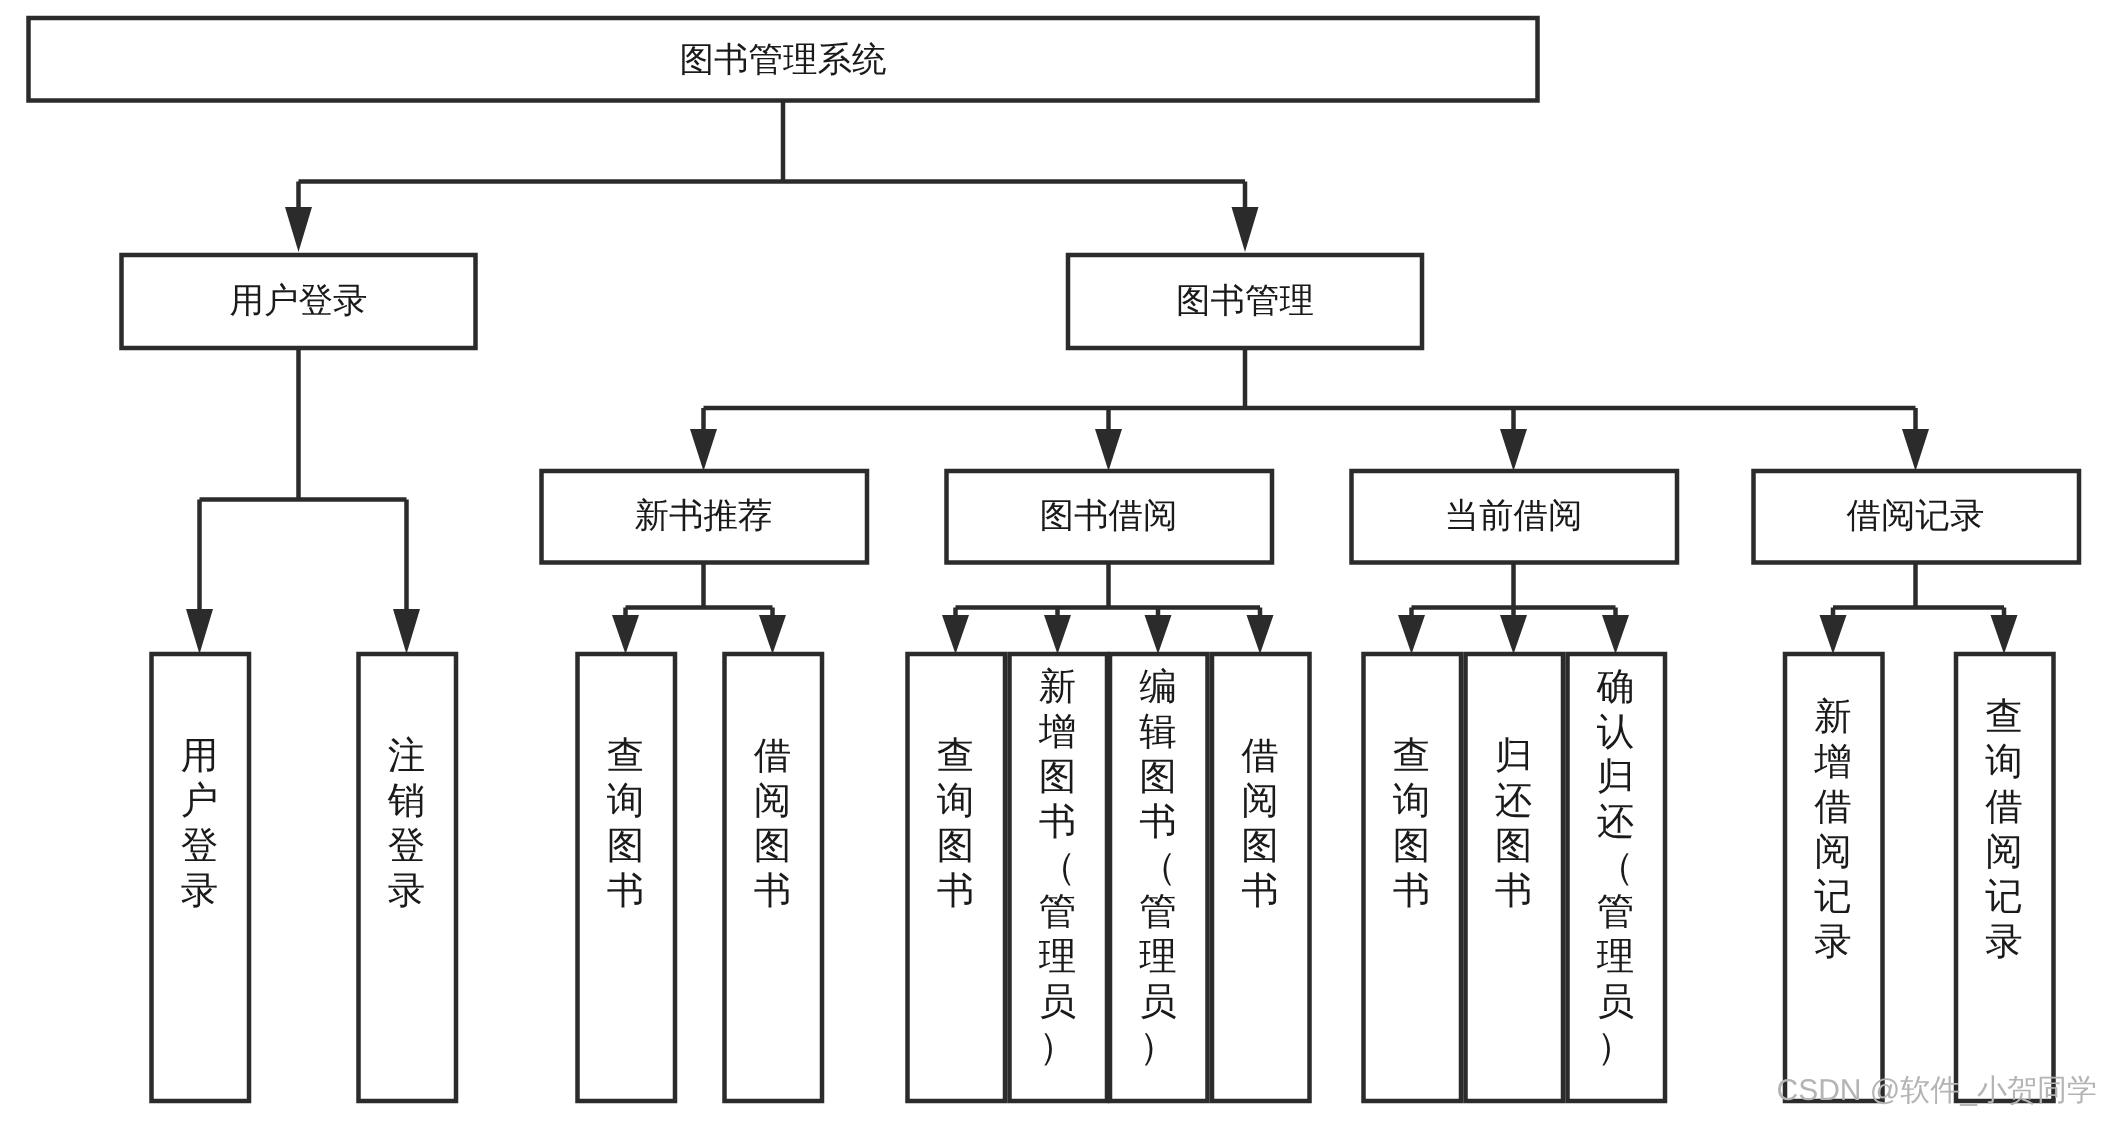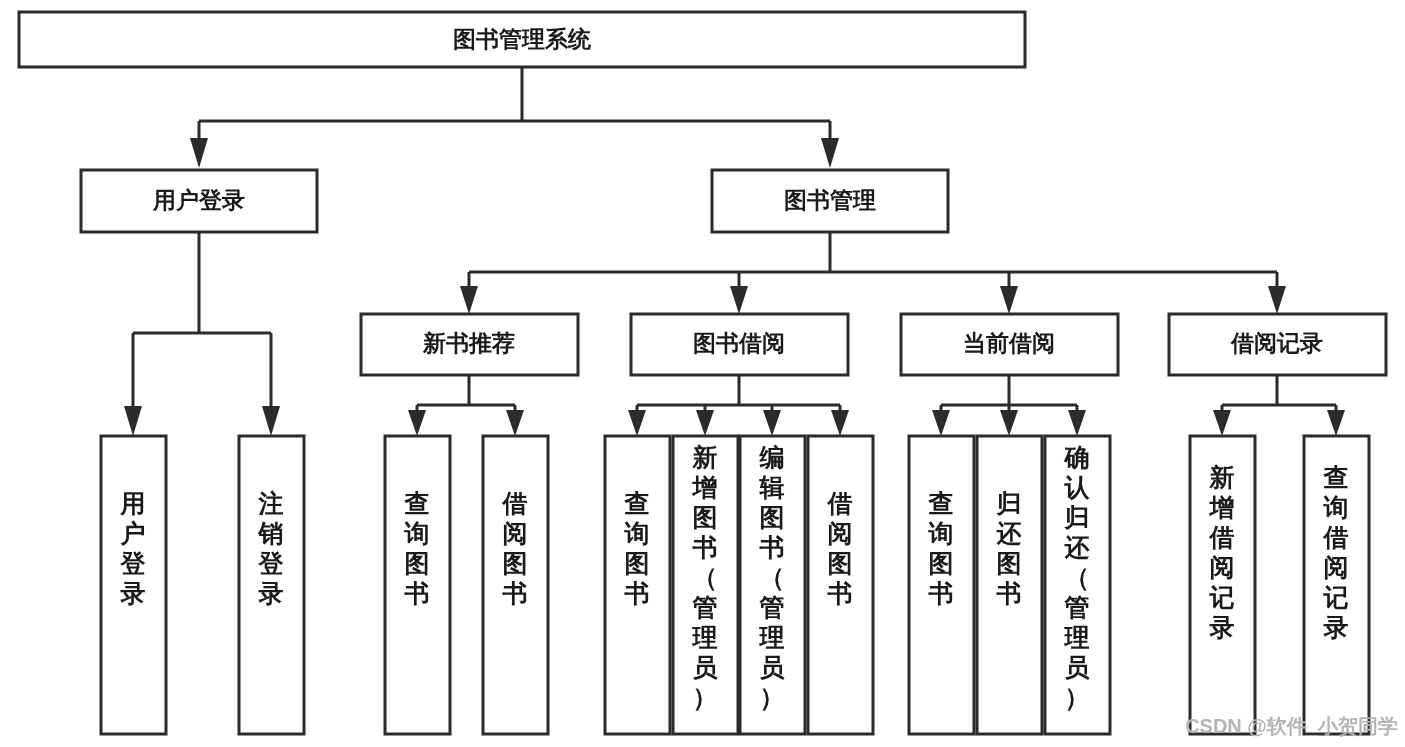--- a/index.html
+++ b/index.html
@@ -11,21 +11,20 @@
     width: 1405px;
     height: 747px;
     font-family: "Liberation Sans", "DejaVu Sans", sans-serif;
     overflow: hidden;
     position: relative;
   }
   #diagram-root {
     position: relative;
     width: 1306px;
     height: 747px;
-    font-weight: bold;
   }
   svg#flowchart {
     position: absolute;
     top: 0;
     left: 0;
     width: 1405px;
     height: 747px;
     display: block;
   }
   .node-box {

